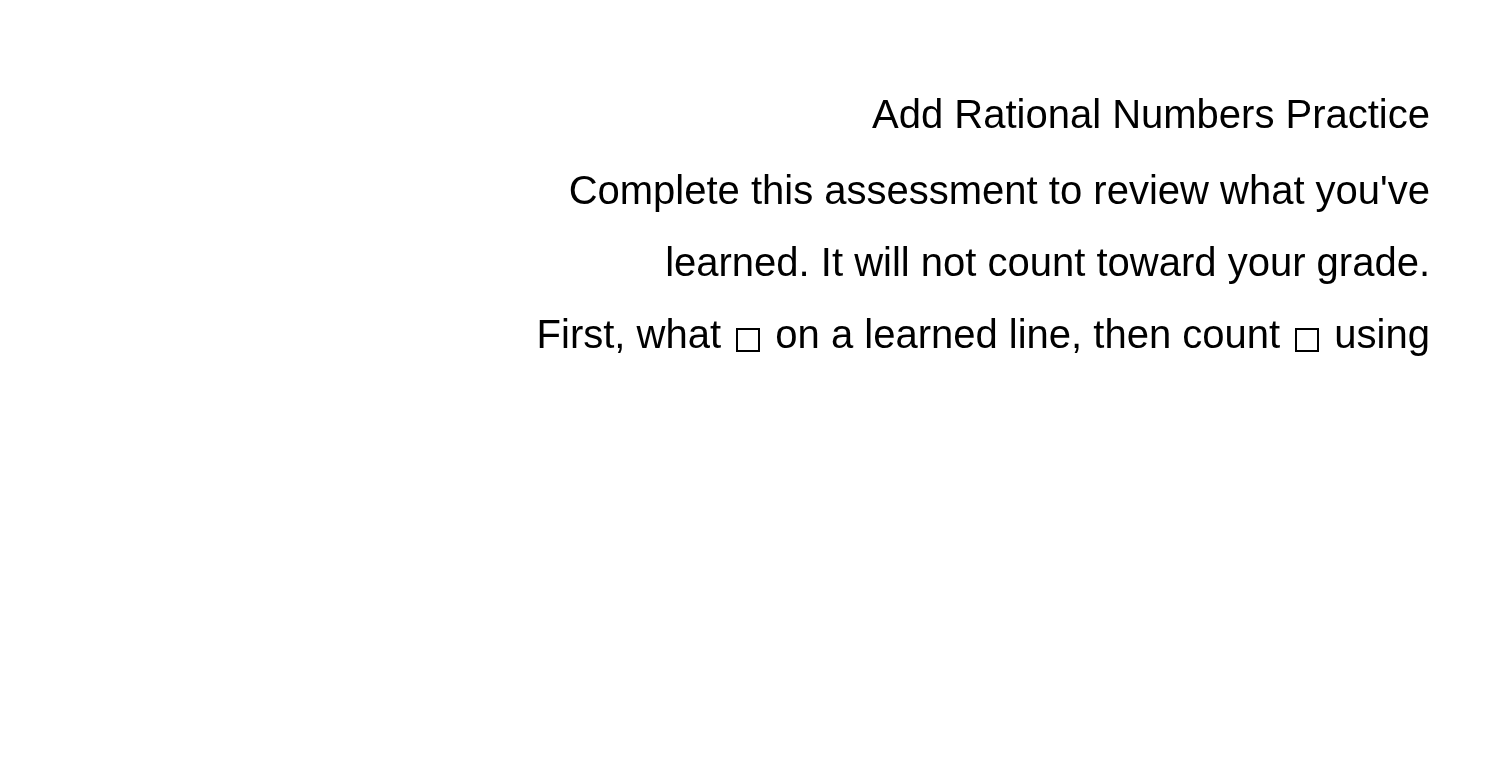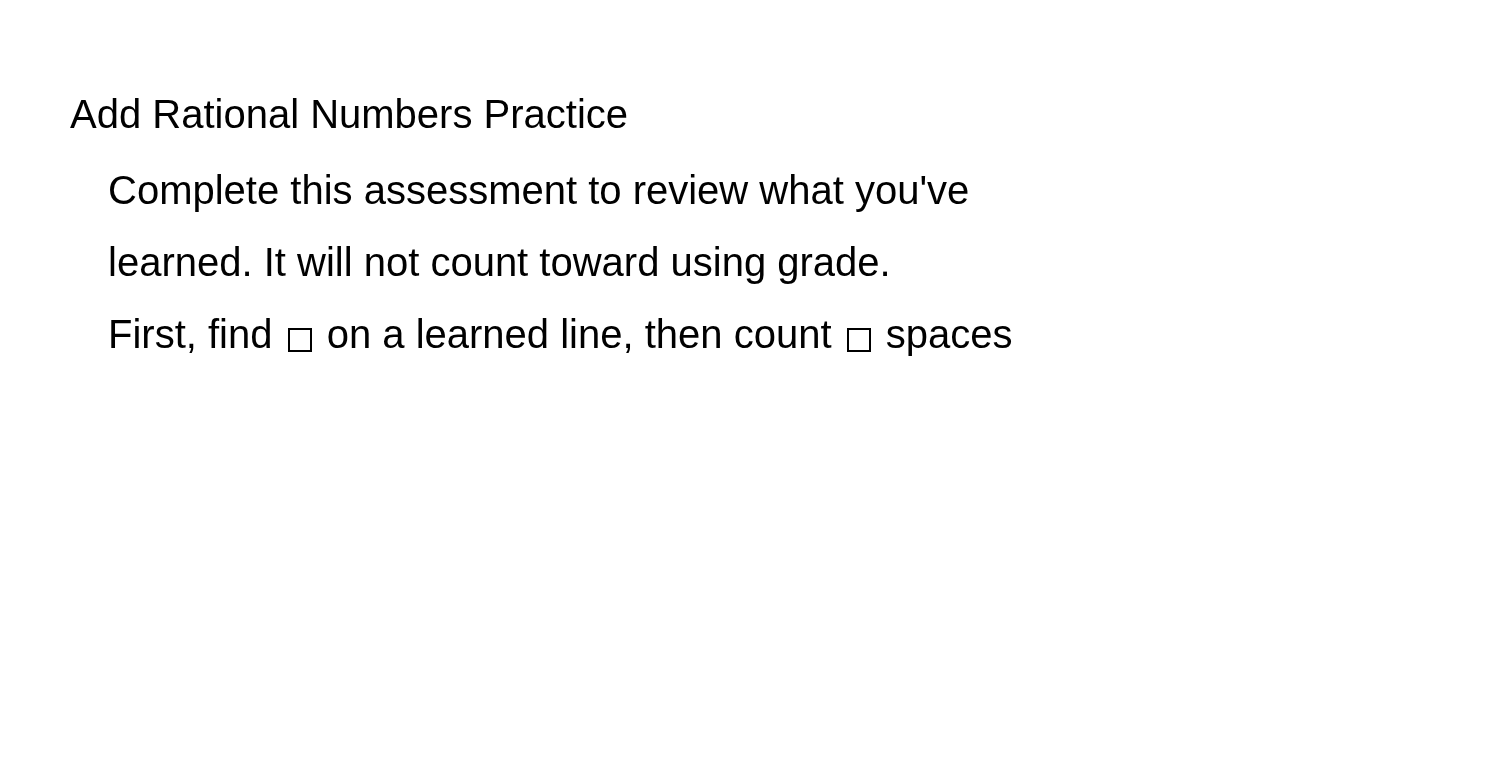--- a/index.html
+++ b/index.html
@@ -1,18 +1,19 @@
 <!DOCTYPE html>
 <html><head>
   <meta charset="utf-8">
   <style>
     * {
       margin: 0;
       padding: 0;
       box-sizing: border-box;
+      text-align: right;
     }
     body {
       width: 1500px;
       height: 776px;
       background: #ffffff;
       font-family: Arial, Helvetica, sans-serif;
       padding: 78px 70px 0 70px;
     }
     .content {
       font-size: 40px;
@@ -64,18 +65,18 @@
 <body>
 
 <div class="content">
   <div class="title">
     <span>Add Rational Numbers Practice</span>
   </div>
   <div class="line">
     <span>Complete this assessment to review what you've</span>
   </div>
   <div class="line">
-    <span>learned. It will not count toward using grade.</span>
+    <span>learned. It will not count toward your grade.</span>
   </div>
   <div class="line">
-    <span>First, find </span><span class="blank-box"></span><span> on a learned line, then count </span><span class="blank-box"></span><span> spaces</span>
+    <span>First, what </span><span class="blank-box"></span><span> on a learned line, then count </span><span class="blank-box"></span><span> using</span>
   </div>
 </div>
 
 </body></html>

